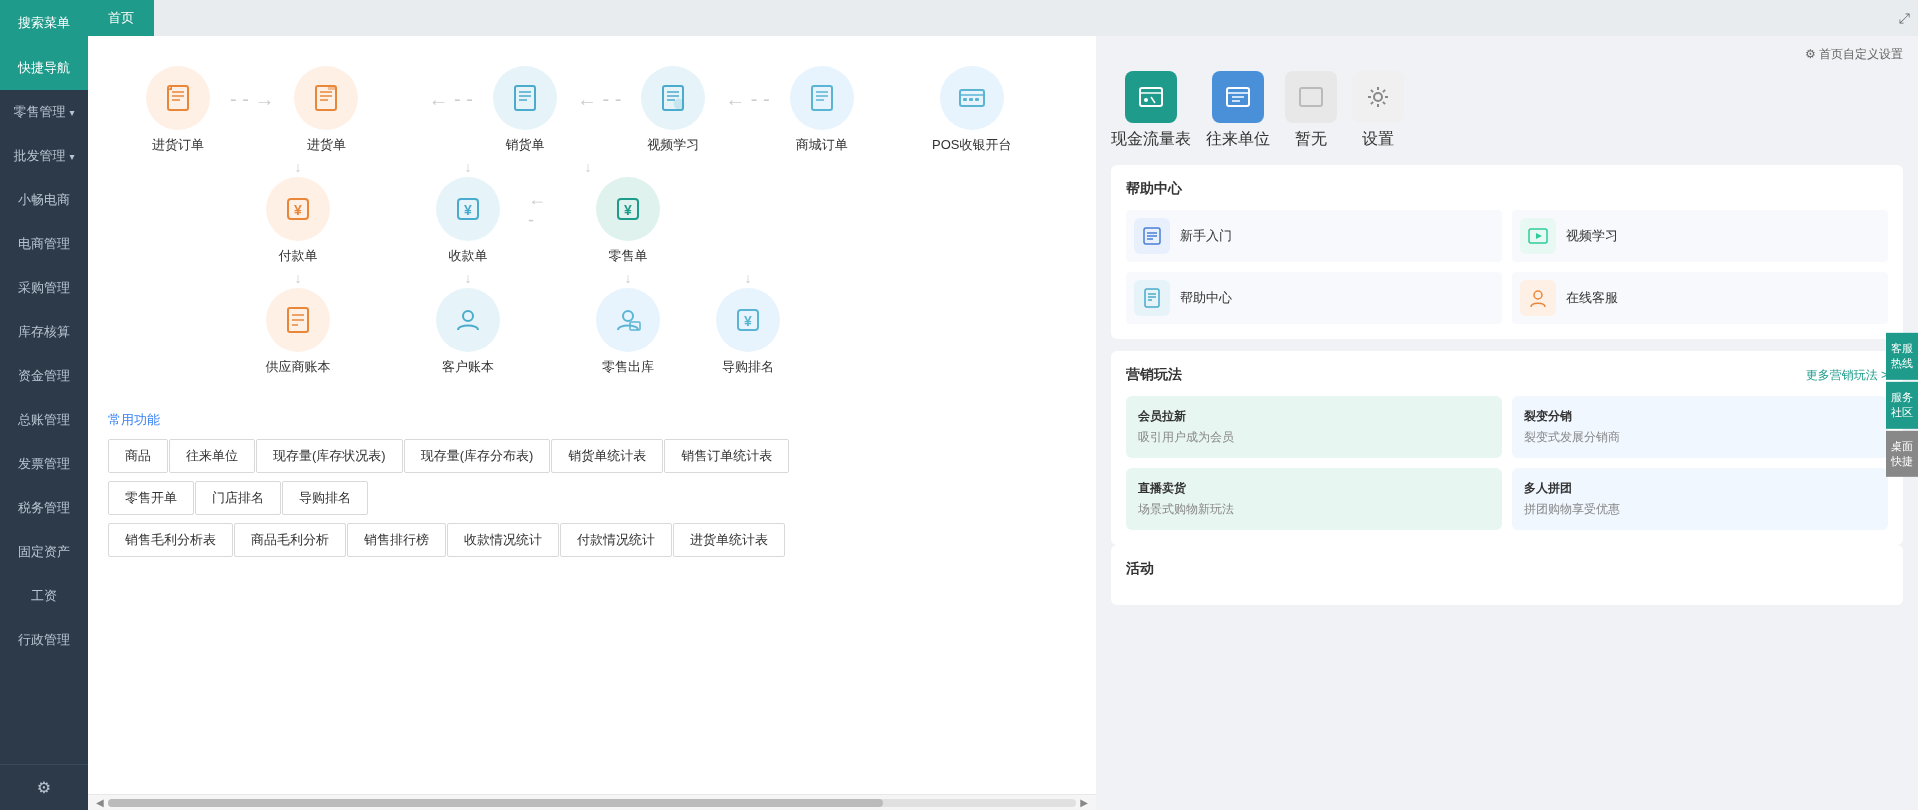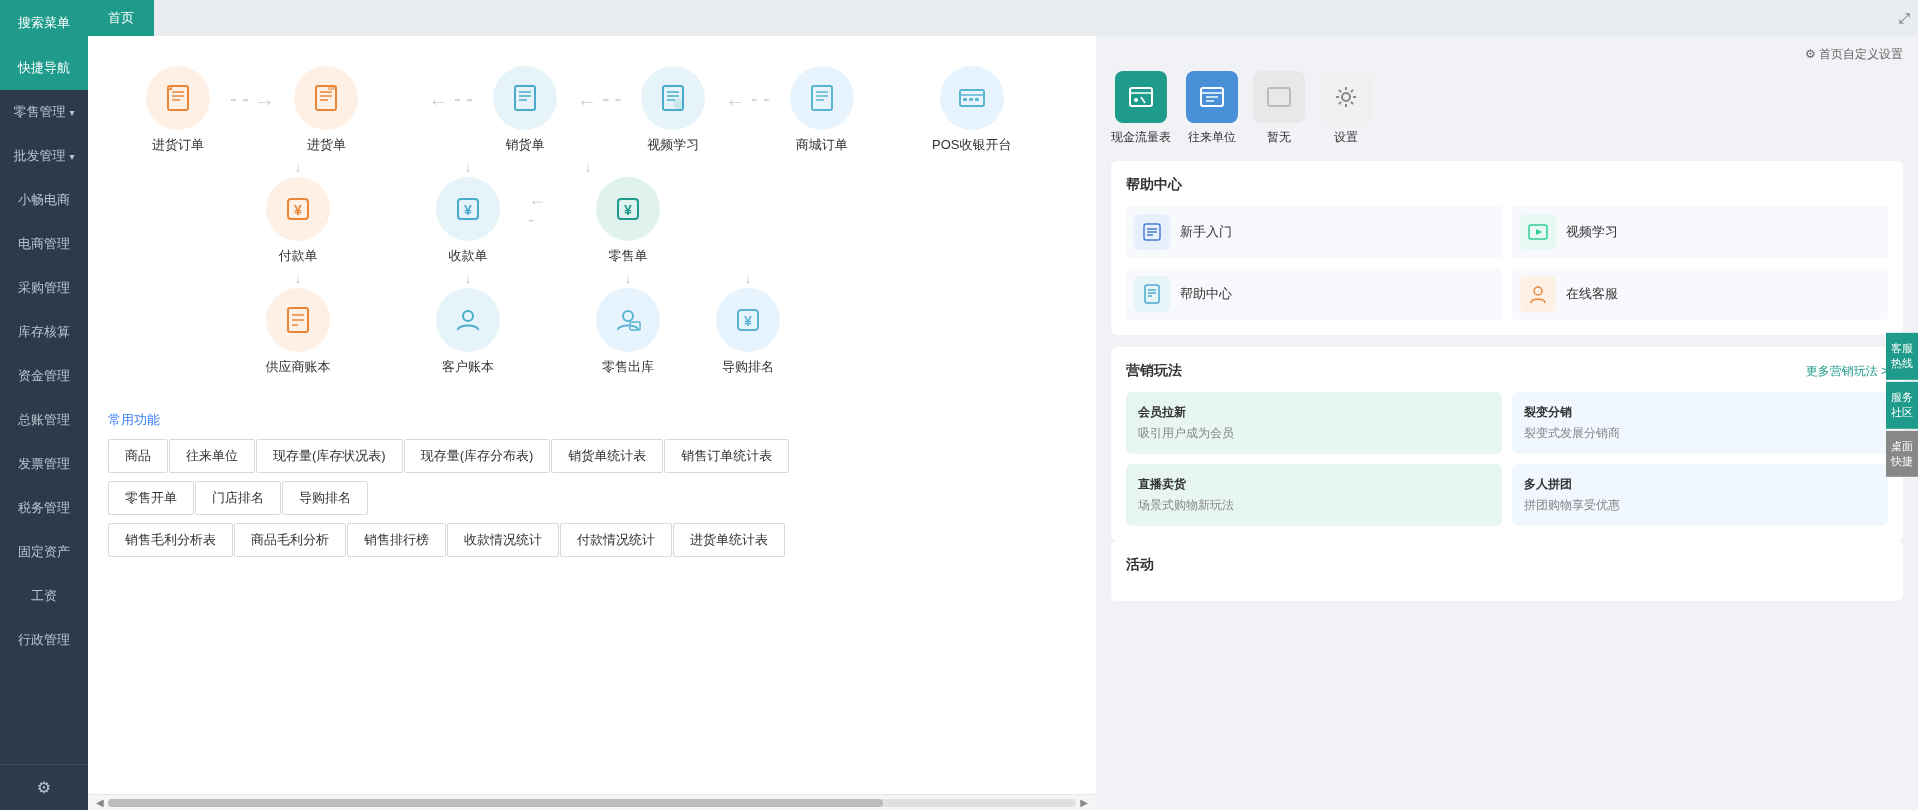--- a/index.html
+++ b/index.html
@@ -234,21 +234,21 @@
       border-radius: 8px;
       display: flex;
       align-items: center;
       justify-content: center;
       font-size: 22px;
     }
     .quick-icon-box.teal-bg { background: #1e9b8a; color: #fff; }
     .quick-icon-box.blue-bg { background: #4a90d9; color: #fff; }
     .quick-icon-box.gray-bg { background: #e8e8e8; color: #aaa; }
     .quick-icon-box.lgray-bg { background: #f0f0f0; color: #888; }
-    .quick-icon-label { font-size: 12px; color: #333; text-align: left; }
+    .quick-icon-label { font-size: 16px; color: #333; text-align: left; }
 
     
     .help-section {
       background: #fff;
       border-radius: 6px;
       padding: 15px;
       margin-bottom: 12px;
     }
     .section-header {
       font-size: 14px;

